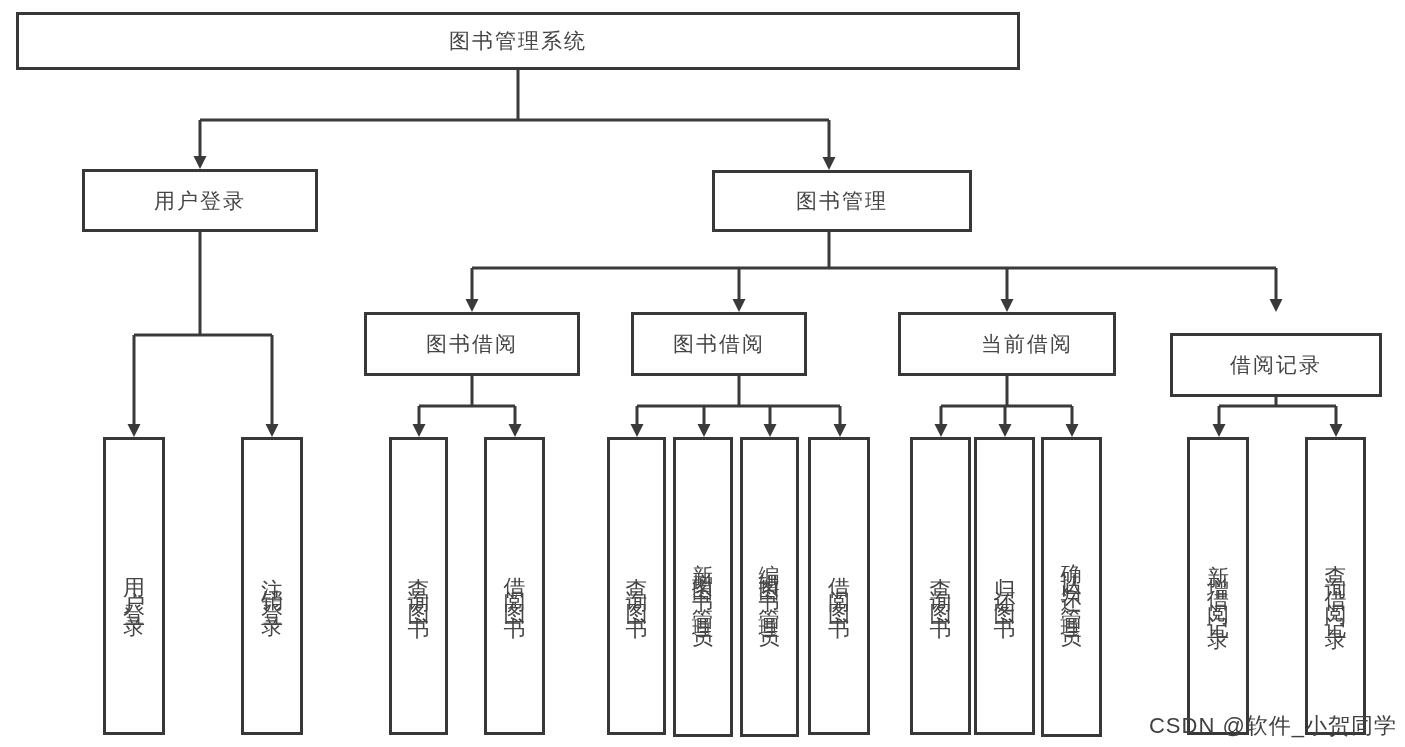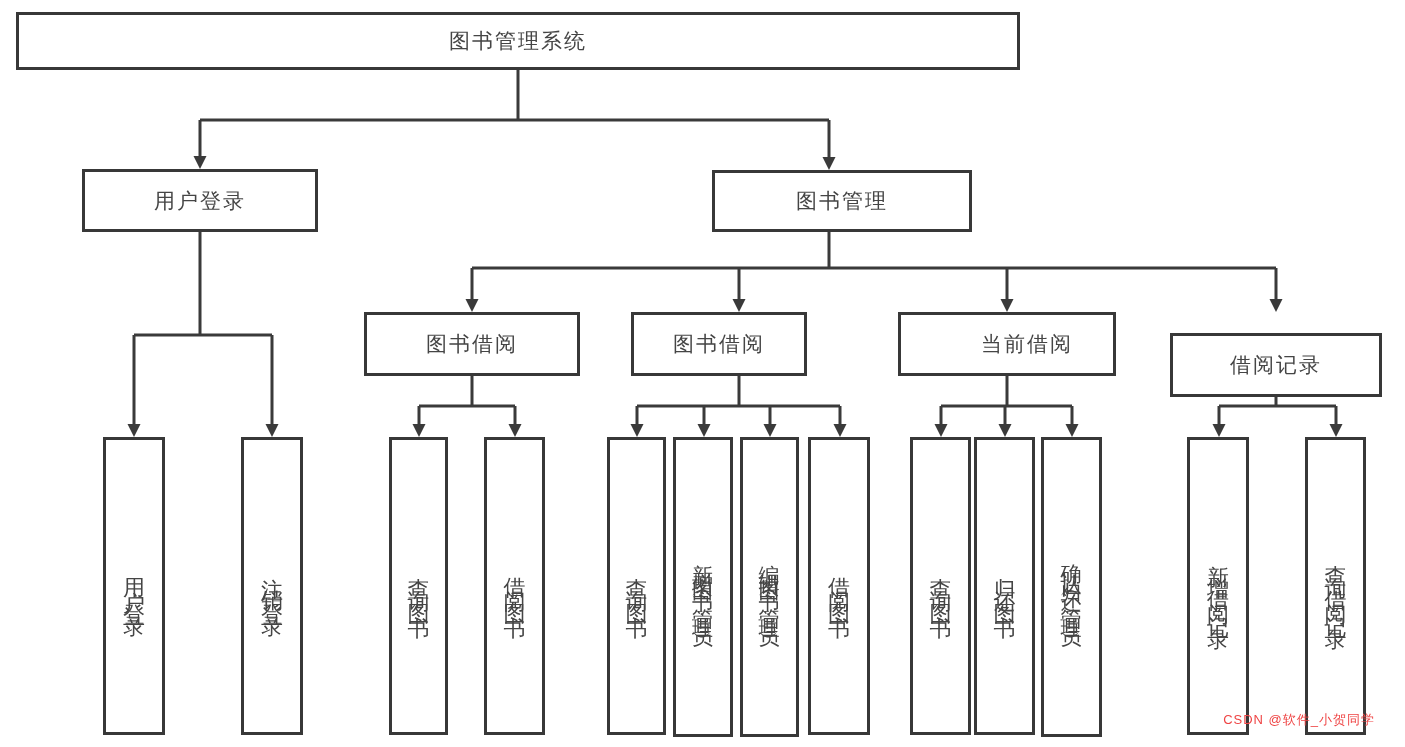--- a/index.html
+++ b/index.html
@@ -45,25 +45,25 @@
     font-size: 22px;
     letter-spacing: 13px;
     line-height: 1;
   }
   .box.v.long span {
     font-size: 21px;
     letter-spacing: 9px;
   }
   .watermark {
     position: absolute;
-    right: 30px;
+    right: 8px;
     top: 711px;
     z-index: 5;
-    font-size: 13px;
-    color: #ef4444;
+    font-size: 22px;
+    color: #404040;
     letter-spacing: 1px;
     white-space: nowrap;
     pointer-events: none;
   }
 </style>
 </head>
 <body>
 
 <div class="stage">
 

